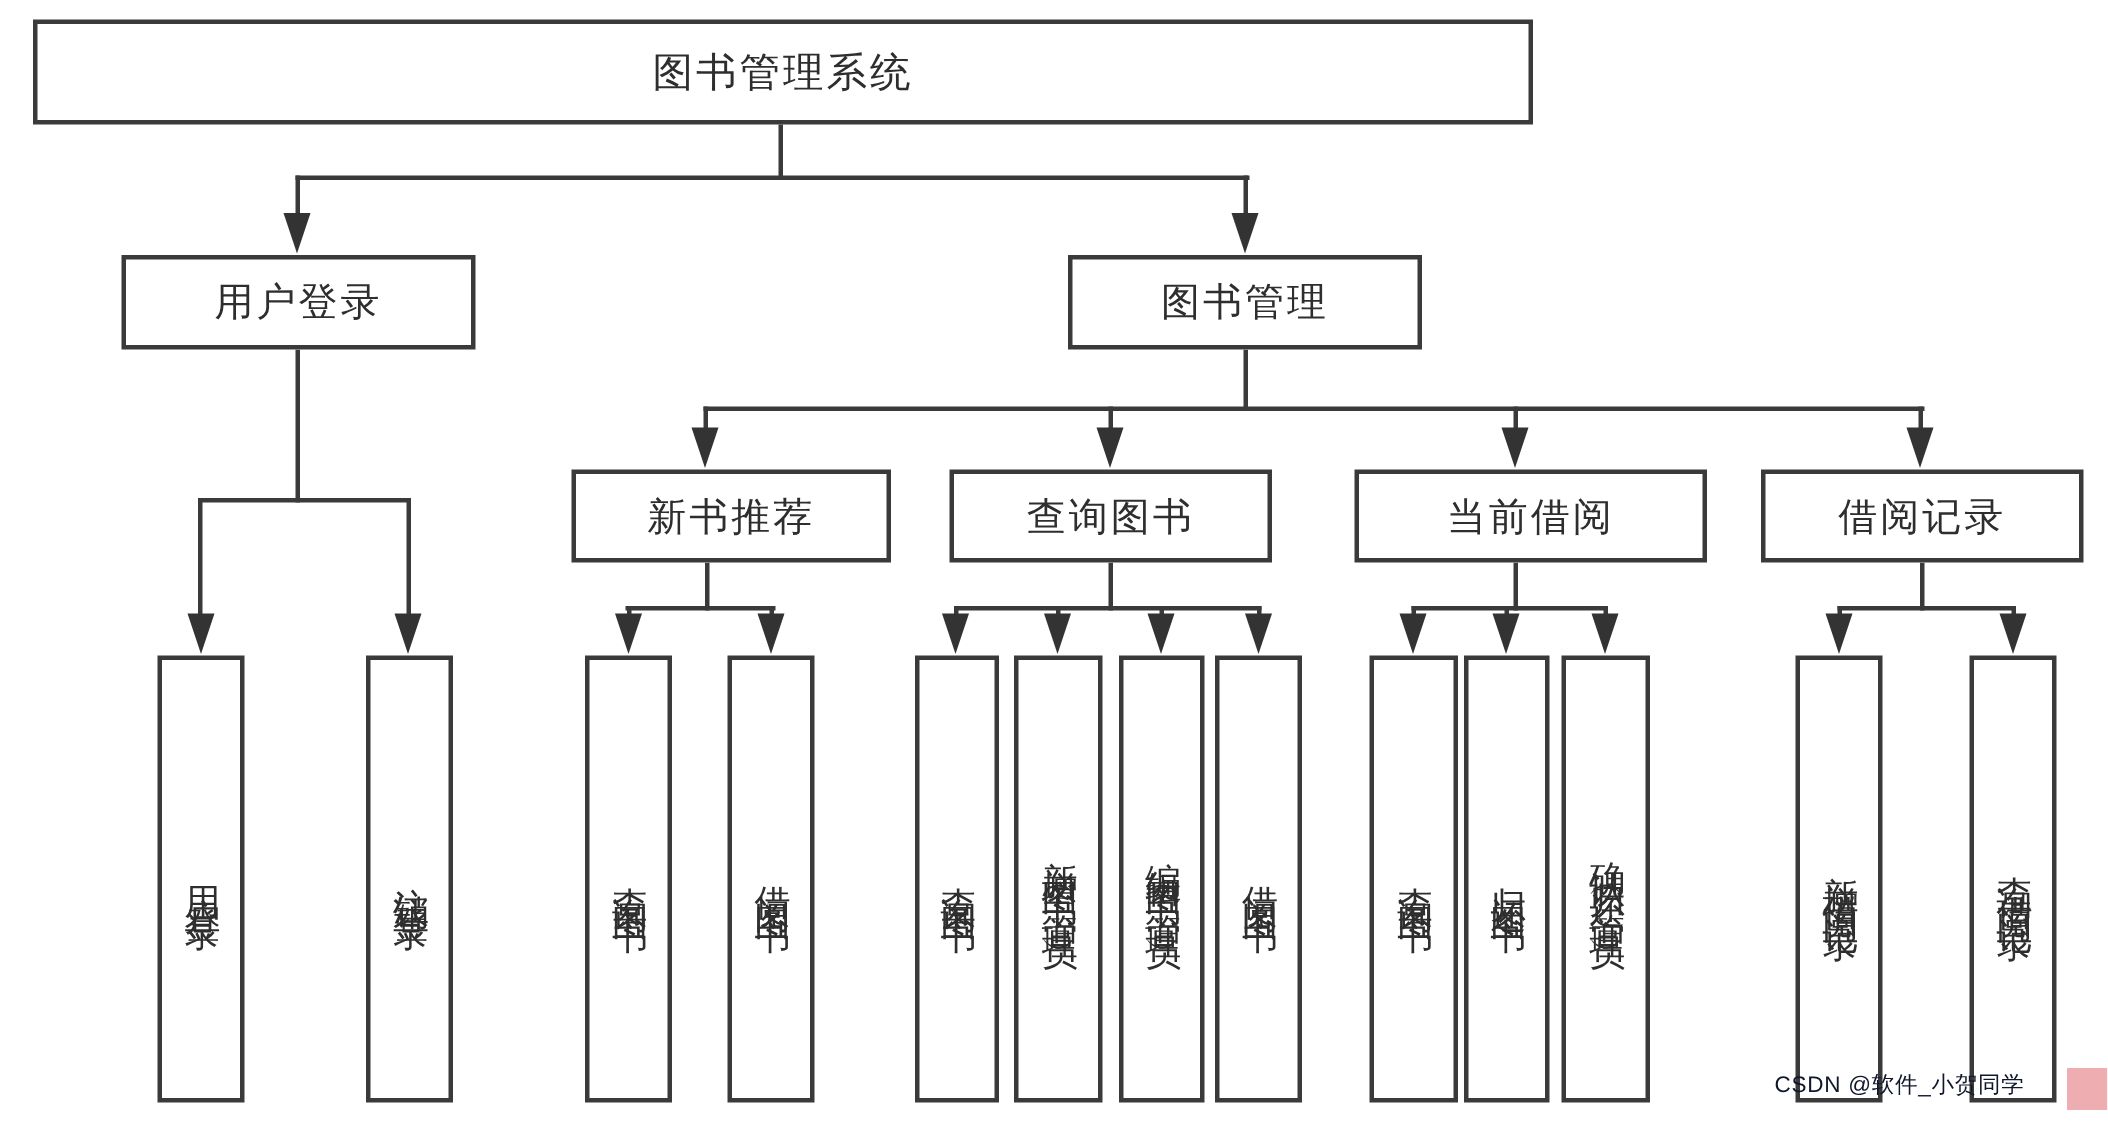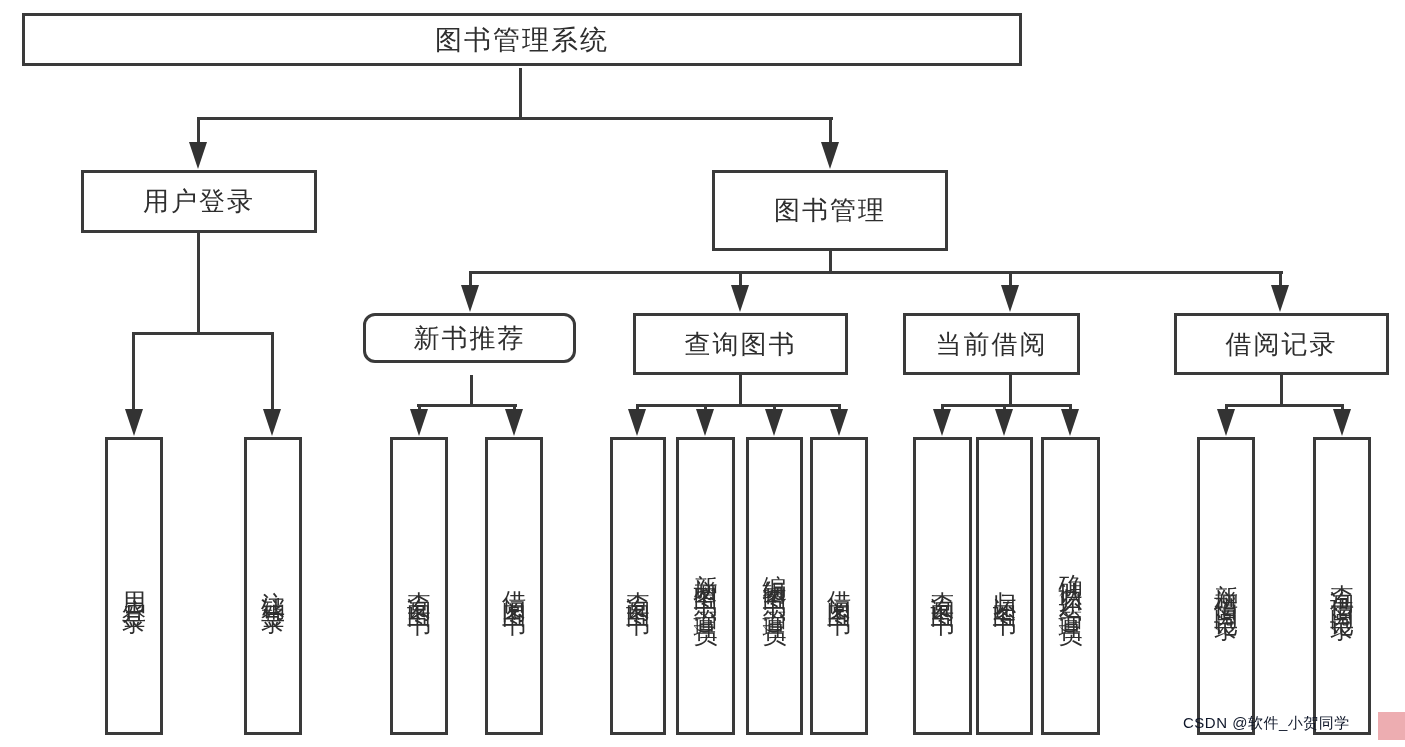--- a/index.html
+++ b/index.html
@@ -92,38 +92,38 @@
   <div class="ah" style="left:628px;top:409px;"></div>
   <div class="ah" style="left:696px;top:409px;"></div>
   <div class="ah" style="left:765px;top:409px;"></div>
   <div class="ah" style="left:830px;top:409px;"></div>
   <div class="ah" style="left:933px;top:409px;"></div>
   <div class="ah" style="left:995px;top:409px;"></div>
   <div class="ah" style="left:1061px;top:409px;"></div>
   <div class="ah" style="left:1217px;top:409px;"></div>
   <div class="ah" style="left:1333px;top:409px;"></div>
 
-  <div class="box root" style="left:22px;top:13px;width:1000px;height:53px;">
+  <div class="box root" style="left:22px;top:13px;width:1000px;height:70px;">
     <span class="hlabel">图书管理系统</span>
   </div>
 
   <div class="box" style="left:81px;top:170px;width:236px;height:63px;">
     <span class="hlabel">用户登录</span>
   </div>
-  <div class="box" style="left:712px;top:170px;width:236px;height:81px;">
+  <div class="box" style="left:712px;top:170px;width:236px;height:63px;">
     <span class="hlabel">图书管理</span>
   </div>
 
-  <div class="box" style="left:363px;top:313px;width:213px;height:50px;border-radius:12px;">
+  <div class="box" style="left:381px;top:313px;width:213px;height:62px;">
     <span class="hlabel">新书推荐</span>
   </div>
   <div class="box" style="left:633px;top:313px;width:215px;height:62px;">
     <span class="hlabel">查询图书</span>
   </div>
-  <div class="box" style="left:903px;top:313px;width:177px;height:62px;">
+  <div class="box" style="left:903px;top:313px;width:235px;height:62px;">
     <span class="hlabel">当前借阅</span>
   </div>
   <div class="box" style="left:1174px;top:313px;width:215px;height:62px;align-items:center;">
     <span class="hlabel">借阅记录</span>
   </div>
 
   <div class="box" style="left:105px;top:437px;width:58px;height:298px;">
     <span class="vlabel">用户登录</span>
   </div>
   <div class="box" style="left:244px;top:437px;width:58px;height:298px;">

